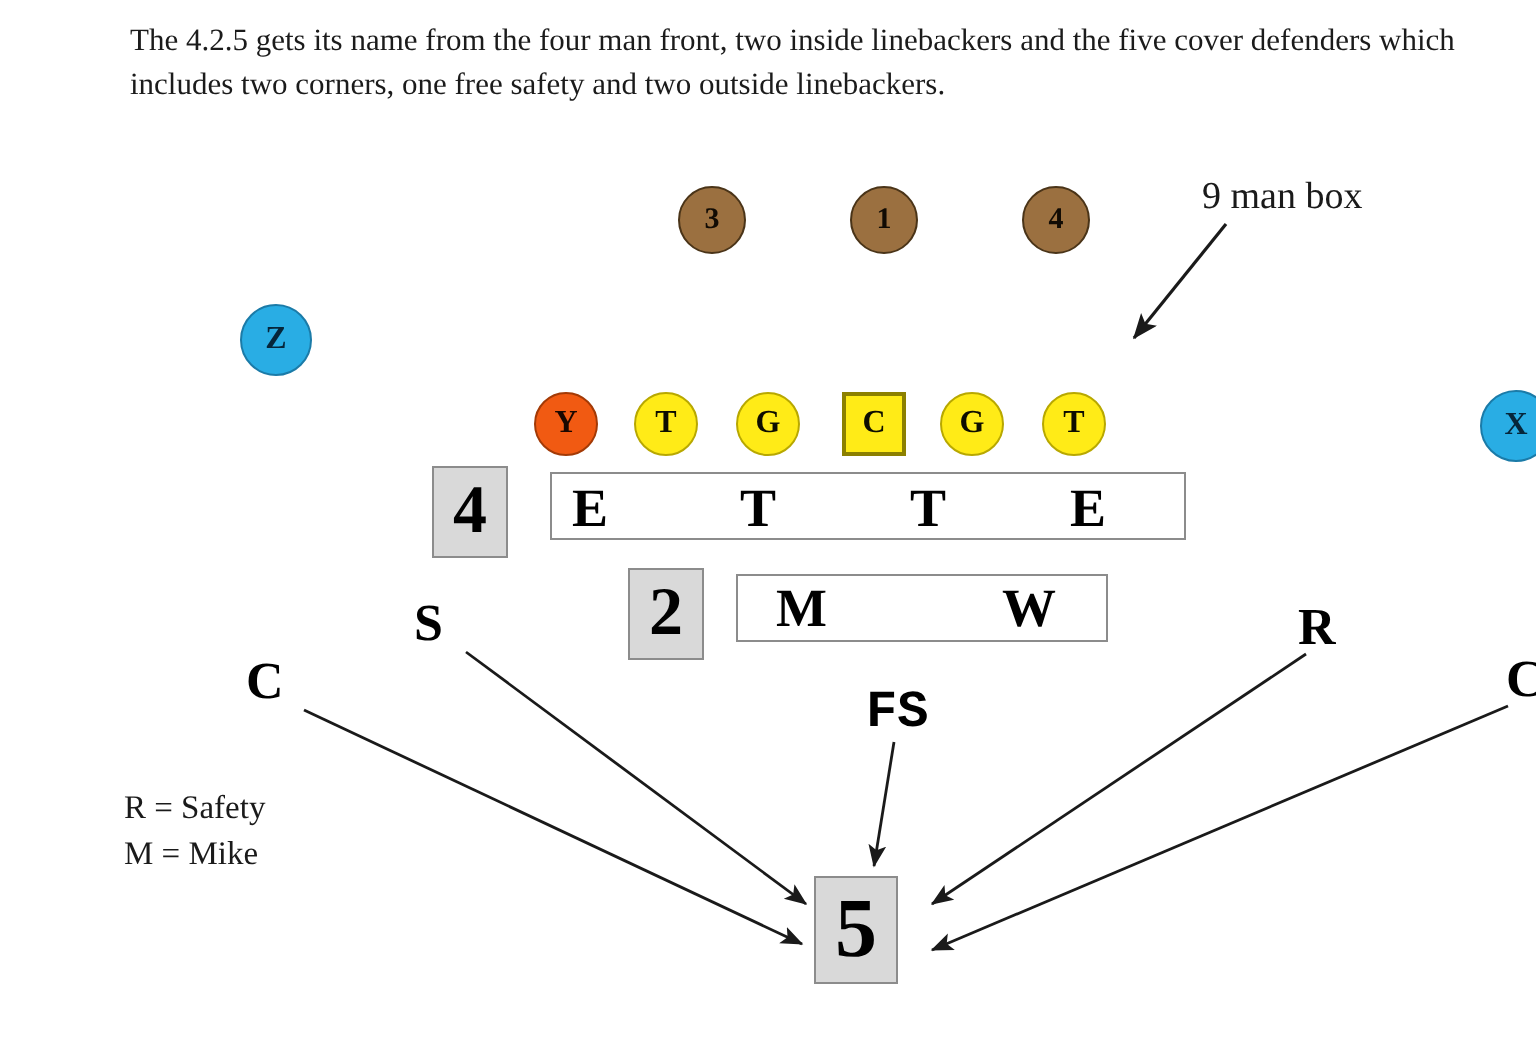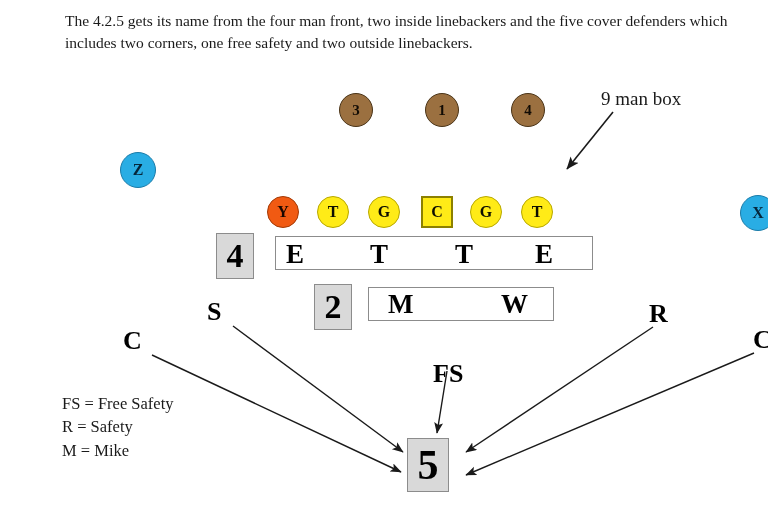--- a/index.html
+++ b/index.html
@@ -223,29 +223,28 @@
   <div class="numbox" style="left:266px; top:284px; width:38px; height:46px; font-size:34px;">
     <span>2</span>
   </div>
 
   <div class="whitebox" style="left:320px; top:287px; width:186px; height:34px;"></div>
   <div class="lb-label" style="left:340px; top:289px;">M</div>
   <div class="lb-label" style="left:453px; top:289px;">W</div>
 
   <div class="cover-label" style="left:75px; top:326px;">C</div>
   <div class="cover-label" style="left:159px; top:297px;">S</div>
-  <div class="cover-label" style="left:385px; top:359px;">FS</div>
+  <div class="cover-label" style="left:385px; top:341px;font-family:Liberation Mono, monospace;">FS</div>
   <div class="cover-label" style="left:601px; top:299px;">R</div>
   <div class="cover-label" style="left:705px; top:325px;">C</div>
 
   <div class="numbox" style="left:359px; top:438px; width:42px; height:54px; font-size:42px;">
     <span>5</span>
   </div>
 
   <div class="annot" style="left:553px; top:88px;">9 man box</div>
 
   <div class="legend">
-    <div>FS = Free Safety</div>
     <div>R = Safety</div>
     <div>M = Mike</div>
   </div>
 
 </div>
 
 </body></html>

